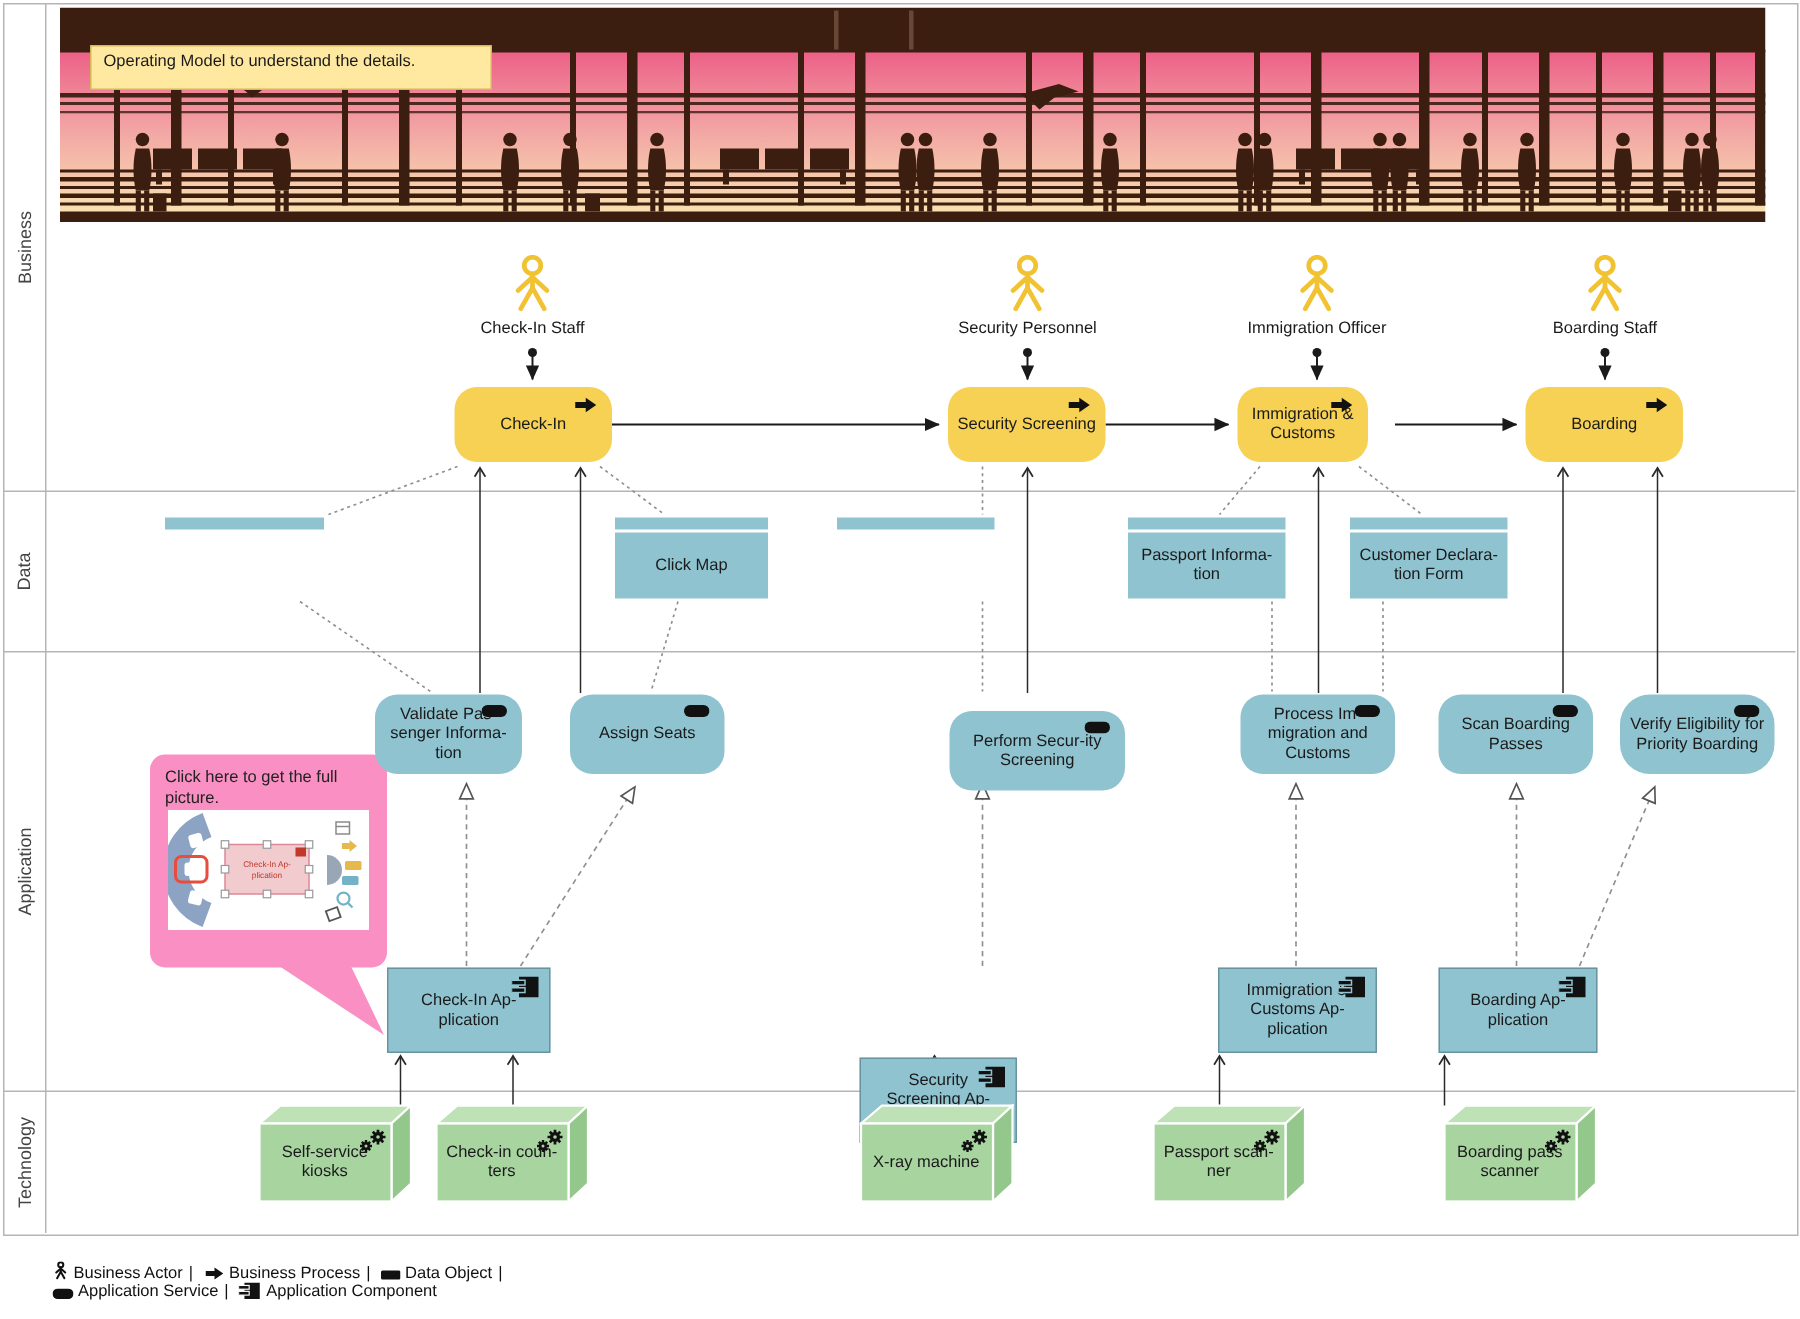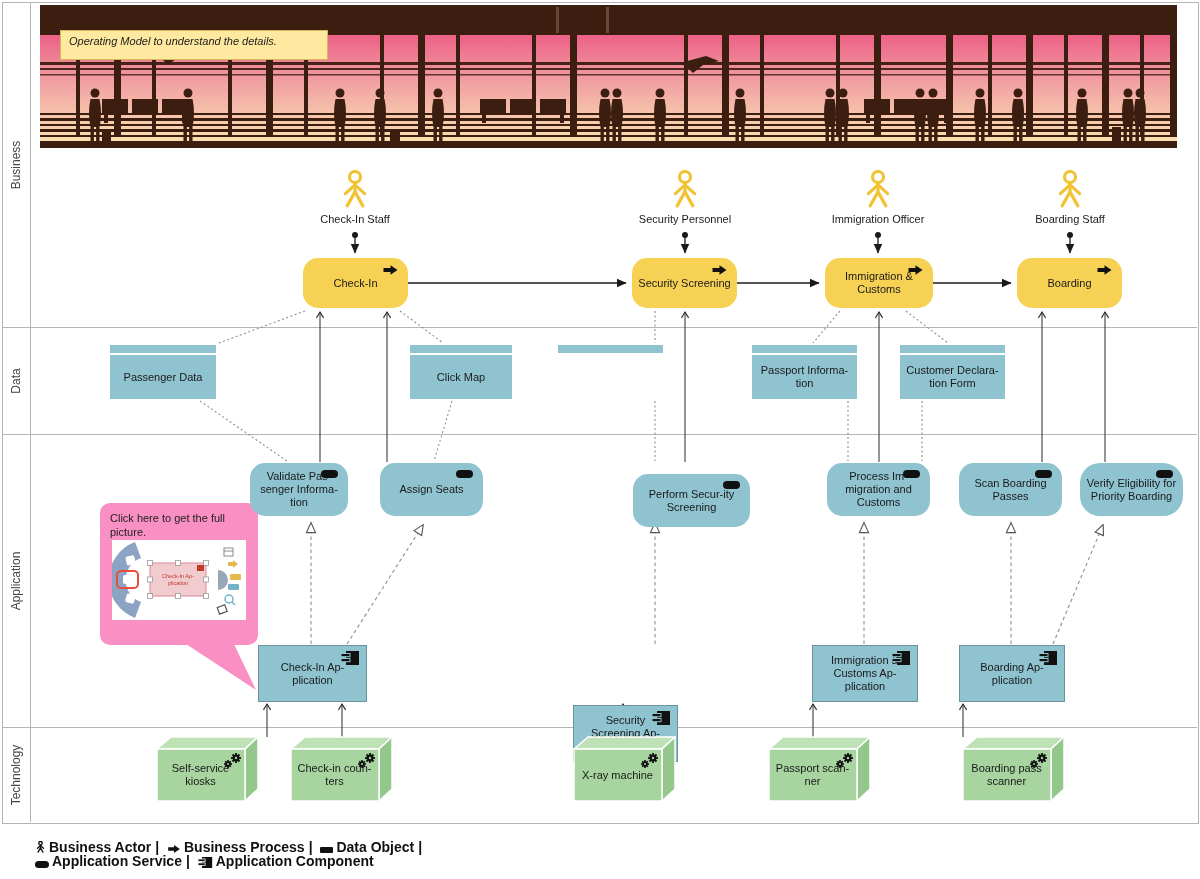--- a/index.html
+++ b/index.html
@@ -7,21 +7,21 @@
          font-family:"Liberation Sans","DejaVu Sans",sans-serif;color:#1a1a1a;overflow:hidden;}
   
   .frame{position:absolute;border:1px solid #b5b5b5;background:transparent;}
   .lane-sep{position:absolute;background:#b5b5b5;}
   .lane-label{position:absolute;width:30px;display:flex;align-items:center;justify-content:center;}
   .lane-label span{transform:rotate(-90deg);white-space:nowrap;font-size:12px;color:#444;}
   
   #banner{position:absolute;left:40px;top:5px;width:1137px;height:143px;}
   
   .note{position:absolute;left:60px;top:30px;width:268px;height:30px;background:#FFE9A1;
-        border:1px solid #D6B656;font-size:11px;padding:4px 8px;box-sizing:border-box;z-index:5;font-style:italic;}
+        border:1px solid #D6B656;font-size:11px;padding:4px 8px;box-sizing:border-box;z-index:5;}
   
   .nodetext{display:flex;align-items:center;justify-content:center;text-align:center;
             font-size:11px;line-height:1.18;padding:2px 6px;box-sizing:border-box;width:100%;height:100%;}
   
   .proc{position:absolute;height:50px;background:#F6D154;border-radius:15px;z-index:4;}
   .proc .glyph{position:absolute;top:6px;right:9px;}
   
   .actor{position:absolute;width:140px;text-align:center;z-index:4;}
   .actor .fig{display:block;margin:0 auto;}
   .actor .alabel{font-size:11px;margin-top:1px;}
@@ -43,21 +43,21 @@
   .tnode .glyph{position:absolute;top:17px;right:16px;}
   
   .callout{position:absolute;left:100px;top:503px;width:158px;height:142px;background:#F98FC2;
            border-radius:10px;z-index:3;padding:8px 10px;box-sizing:border-box;font-size:11px;color:#222;}
   .callout .ctext{line-height:1.3;}
   .callout .shot{position:absolute;left:12px;top:37px;width:134px;height:80px;background:#fff;}
   .tail{position:absolute;z-index:2;}
   
   #wires{position:absolute;left:0;top:0;z-index:2;pointer-events:none;}
   
-  .legend{position:absolute;left:35px;top:841px;font-size:14px;color:#111;z-index:5;font-weight:bold;}
+  .legend{position:absolute;left:35px;top:841px;font-size:11px;color:#111;z-index:5;}
   .legend .row{height:13px;line-height:13px;margin-bottom:1px;white-space:nowrap;}
   .legend svg{vertical-align:-2px;margin-right:3px;}
   .legend .sep{margin:0 4px;}
 </style>
 </head>
 <body>
 
 <div id="stage">
 
   <div class="frame" style="left:2px;top:2px;width:1195px;height:820px;"></div>
@@ -297,36 +297,35 @@
         <path d="M1,4 h7 V1.2 L15,6 8,10.8 V8 H1 z" fill="#111"></path>
       </svg>
     <div class="nodetext">Check-In</div>
   </div>
   <div class="proc" style="left:632px;top:258px;width:105px;">
     <svg class="glyph" width="17" height="12" viewBox="0 0 16 12">
         <path d="M1,4 h7 V1.2 L15,6 8,10.8 V8 H1 z" fill="#111"></path>
       </svg>
     <div class="nodetext">Security Screening</div>
   </div>
-  <div class="proc" style="left:825px;top:258px;width:108px;">
+  <div class="proc" style="left:825px;top:258px;width:87px;">
     <svg class="glyph" width="17" height="12" viewBox="0 0 16 12">
         <path d="M1,4 h7 V1.2 L15,6 8,10.8 V8 H1 z" fill="#111"></path>
       </svg>
     <div class="nodetext">Immigration &amp; Customs</div>
   </div>
   <div class="proc" style="left:1017px;top:258px;width:105px;">
     <svg class="glyph" width="17" height="12" viewBox="0 0 16 12">
         <path d="M1,4 h7 V1.2 L15,6 8,10.8 V8 H1 z" fill="#111"></path>
       </svg>
     <div class="nodetext">Boarding</div>
   </div>
 
   <div class="dobj" style="left:110px;top:345px;width:106px;">
     <div class="bar"></div>
-      <div class="body">Passenger Data</div>
   </div>
   <div class="dobj" style="left:410px;top:345px;width:102px;">
     <div class="bar"></div>
       <div class="body">Click Map</div>
   </div>
   <div class="dobj" style="left:558px;top:345px;width:105px;">
     <div class="bar"></div>
   </div>
   <div class="dobj" style="left:752px;top:345px;width:105px;">
     <div class="bar"></div>
@@ -442,21 +441,21 @@
   </div>
   <div class="comp" style="left:959px;top:645px;width:104px;">
     <svg class="glyph" width="19" height="14" viewBox="0 0 19 14">
       <rect x="5" y="0" width="13" height="14" fill="#111"></rect>
       <rect x="0" y="2.5" width="9" height="3.2" fill="#111" stroke="#8FC3D0" stroke-width="1"></rect>
       <rect x="0" y="7.5" width="9" height="3.2" fill="#111" stroke="#8FC3D0" stroke-width="1"></rect>
     </svg>
     <div class="nodetext">Boarding Ap-plication</div>
   </div>
 
-  <div class="tnode" style="left:156px;top:736px;">
+  <div class="tnode" style="left:172px;top:736px;">
     <svg width="103" height="66">
       <polygon points="1,13 15,1 102,1 89,13" fill="#BEE2B6" stroke="#fff" stroke-width="1.5"></polygon>
       <polygon points="89,13 102,1 102,53 89,65" fill="#93C78C" stroke="#fff" stroke-width="1.5"></polygon>
       <rect x="1" y="13" width="88" height="52" fill="#A7D49F" stroke="#fff" stroke-width="1.5"></rect>
     </svg>
     <div class="tlabel">Self-service kiosks</div>
     <svg class="glyph" width="20" height="16" viewBox="0 0 20 16">
       <g stroke="#111" stroke-width="1.8">
           <line x1="13" y1="0" x2="13" y2="10"></line>
           <line x1="8" y1="5" x2="18" y2="5"></line>

